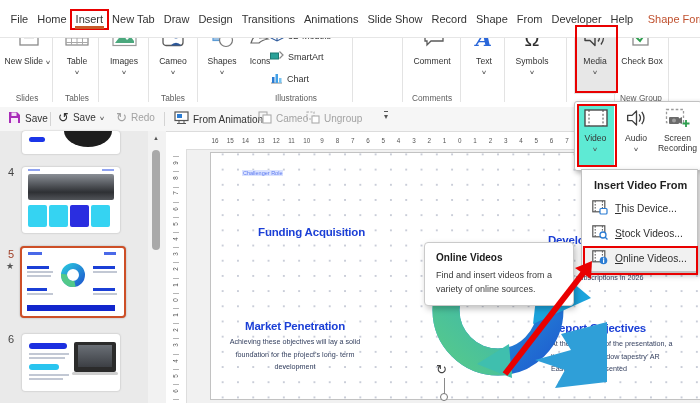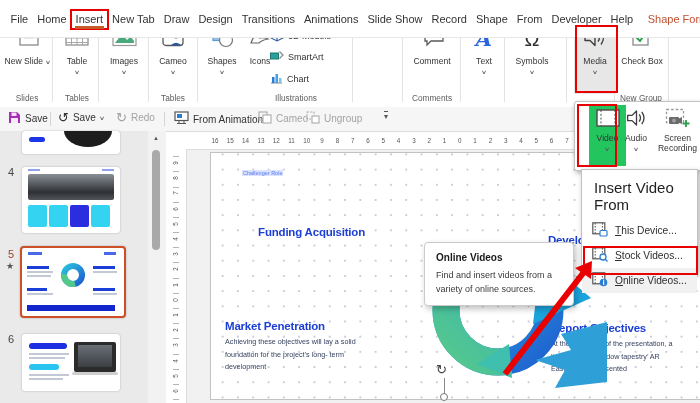--- a/index.html
+++ b/index.html
@@ -59,21 +59,21 @@
   #tooltip{position:absolute;left:424px;top:242px;width:150px;background:#fff;border:1px solid #cacaca;
            border-radius:4px;box-shadow:2px 3px 6px rgba(0,0,0,.25);padding:9px 11px;box-sizing:border-box;z-index:20}
   #tooltip .tt{font-size:10px;font-weight:bold;color:#1a1a1a}
   #tooltip .tb{font-size:9px;color:#3a3a3a;line-height:13.5px;margin-top:6px}
   #flyout{position:absolute;left:574px;top:101px;width:126px;height:68px;background:#fff;
           border:1px solid #c2c2c2;border-radius:3px;box-shadow:1px 2px 5px rgba(0,0,0,.3);z-index:30}
   .fbtn{position:absolute;top:3px;height:61px;text-align:center;font-size:8.6px;color:#333;line-height:9.5px}
   .fbtn .ic{display:block;height:26px;margin-top:3px}
   #vmenu{position:absolute;left:581px;top:169px;width:117px;height:103px;background:#fff;
          border:1px solid #c2c2c2;box-shadow:2px 3px 6px rgba(0,0,0,.3);z-index:31;box-sizing:border-box}
-  #vmenu .hd{font-size:15px;font-weight:normal;color:#1f1f1f;padding:9px 0 5px 12px}
+  #vmenu .hd{font-size:11px;font-weight:bold;color:#1f1f1f;padding:9px 0 5px 12px}
   .vm-item{display:flex;align-items:center;gap:7px;padding:4px 4px 4px 10px;font-size:10.2px;color:#2e2e2e;height:17px}
   .vm-item.hl{background:#f1f1f1}
   .vm-lb u{text-underline-offset:1px}
   .annot{position:absolute;border:2.5px solid #e90000;z-index:50;pointer-events:none}
   #arrow{z-index:40;pointer-events:none}
   .sel-line{position:absolute;width:1px;background:#8a8a8a}
   .sel-circle{position:absolute;width:8px;height:8px;border:1.5px solid #777;border-radius:50%;background:#fff;box-sizing:border-box}
 </style>
 </head>
 <body>
@@ -403,21 +403,21 @@
   </div>
 
   <div id="slide"></div>
 
   <div class="a" style="left:242px;top:170px;font-size:5.5px;color:#5b79f0;background:#dbe3ff;padding:0 1px">Challenger Role</div>
 
   <div class="a" style="left:225px;top:226px;width:140px;text-align:right">
     <div class="stitle">Funding Acquisition</div>
   </div>
 
-  <div class="a" style="left:225px;top:320px;width:140px;text-align:left">
+  <div class="a" style="left:225px;top:320px;width:140px;text-align:center">
     <div class="stitle">Market Penetration</div>
     <div class="sbody">Achieving these objectives will lay a solid<br>foundation for the project’s long- term<br>development</div>
   </div>
 
   <div class="a" style="left:548px;top:234px;width:150px">
     <div class="stitle">Development</div>
   </div>
   <div class="a sbody" style="left:570px;top:268px;width:130px">d subscriptions in 2026</div>
 
   <div class="a" style="left:551px;top:322px;width:142px">
@@ -450,21 +450,21 @@
   <div class="a" style="left:436px;top:362px;font-size:13px;color:#444">↻</div>
   <div class="sel-line" style="left:444px;top:378px;height:18px"></div>
   <div class="sel-circle" style="left:440px;top:393px"></div>
 
   <div id="tooltip">
     <div class="tt">Online Videos</div>
     <div class="tb">Find and insert videos from a<br>variety of online sources.</div>
   </div>
 
   <div id="flyout">
-    <div class="fbtn" style="left:14px;width:37px;background:#22c55e">
+    <div class="fbtn" style="left:2px;width:37px;background:#5eead4">
       <span class="ic"><svg width="24" height="20" viewBox="0 0 24 20">
             <rect x="1" y="2" width="22" height="16" fill="#fff" stroke="#4a4a4a" stroke-width="1.4"></rect>
             <line x1="5" y1="2" x2="5" y2="18" stroke="#4a4a4a" stroke-dasharray="2 1.8"></line>
             <line x1="19" y1="2" x2="19" y2="18" stroke="#4a4a4a" stroke-dasharray="2 1.8"></line>
           </svg></span>
       <span>Video</span><br>
       <span class="chev">∨</span>
     </div>
     <div class="fbtn" style="left:43px;width:36px">
       <span class="ic"><svg width="23" height="20" viewBox="0 0 26 22">

